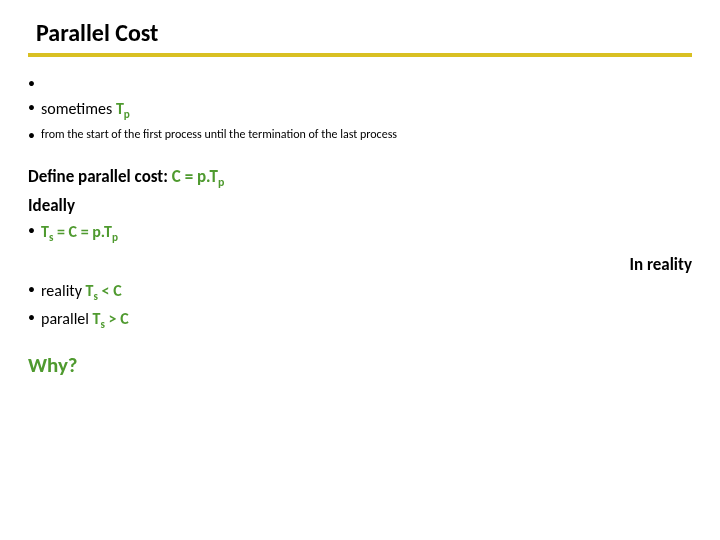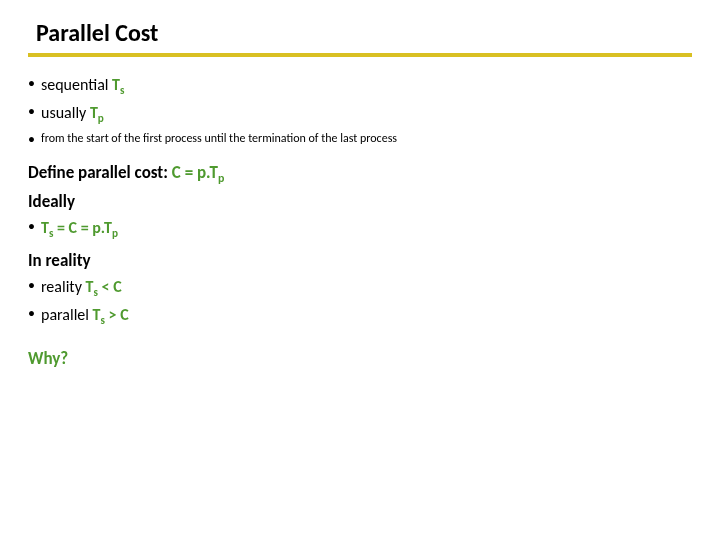--- a/index.html
+++ b/index.html
@@ -56,68 +56,65 @@
   }
   .bullet-text .sym { color: #4f9a2f; font-weight: 700; }
   .bullet-text .sub { color: #4f9a2f; font-weight: 700; font-size: 0.7em; vertical-align: sub; }
   .note-text {
     font-size: 12px;
     color: #000;
     max-width: 520px;
   }
   .why {
     font-weight: 700;
-    font-size: 17px;
+    font-size: 21px;
     color: #4f9a2f;
     margin-top: 20px;
   }
 </style>
 </head>
 <body>
 
 <div class="slide">
 
   <div class="title">Parallel Cost</div>
 
 
   <div class="bullet-row indent-1">
     <span class="bullet-dot">•</span>
-    <span class="bullet-text">
-      <span>sequential </span><span class="sym">T</span><span class="sub">s</span>
-    </span>
   </div>
 
   <div class="bullet-row indent-1">
     <span class="bullet-dot">•</span>
     <span class="bullet-text">
-      <span>usually </span><span class="sym">T</span><span class="sub">p</span>
+      <span>sometimes </span><span class="sym">T</span><span class="sub">p</span>
     </span>
   </div>
 
   <div class="bullet-row indent-2">
     <span class="bullet-dot">•</span>
     <span class="note-text">from the start of the first process until the termination of the last process</span>
   </div>
 
-  <div class="h-line" style="margin-top:12px;">
+  <div class="h-line" style="margin-top:20px;">
     <span>Define parallel cost:</span><span class="accent"> C = p.T</span><span class="sub">p</span>
   </div>
 
   <div class="h-line" style="margin-top:4px;">
     <span>Ideally</span>
   </div>
 
   <div class="bullet-row indent-1">
     <span class="bullet-dot">•</span>
     <span class="bullet-text">
       <span class="sym">T</span><span class="sub">s</span><span class="sym"> = C = p.T</span><span class="sub">p</span>
     </span>
   </div>
 
-  <div class="h-line" style="margin-top:10px;">
+  <div class="h-line" style="margin-top:10px;text-align:right;">
     <span>In reality</span>
   </div>
 
   <div class="bullet-row indent-1">
     <span class="bullet-dot">•</span>
     <span class="bullet-text">
       <span>reality </span><span class="sym">T</span><span class="sub">s</span><span class="sym"> &lt; C</span>
     </span>
   </div>
 

